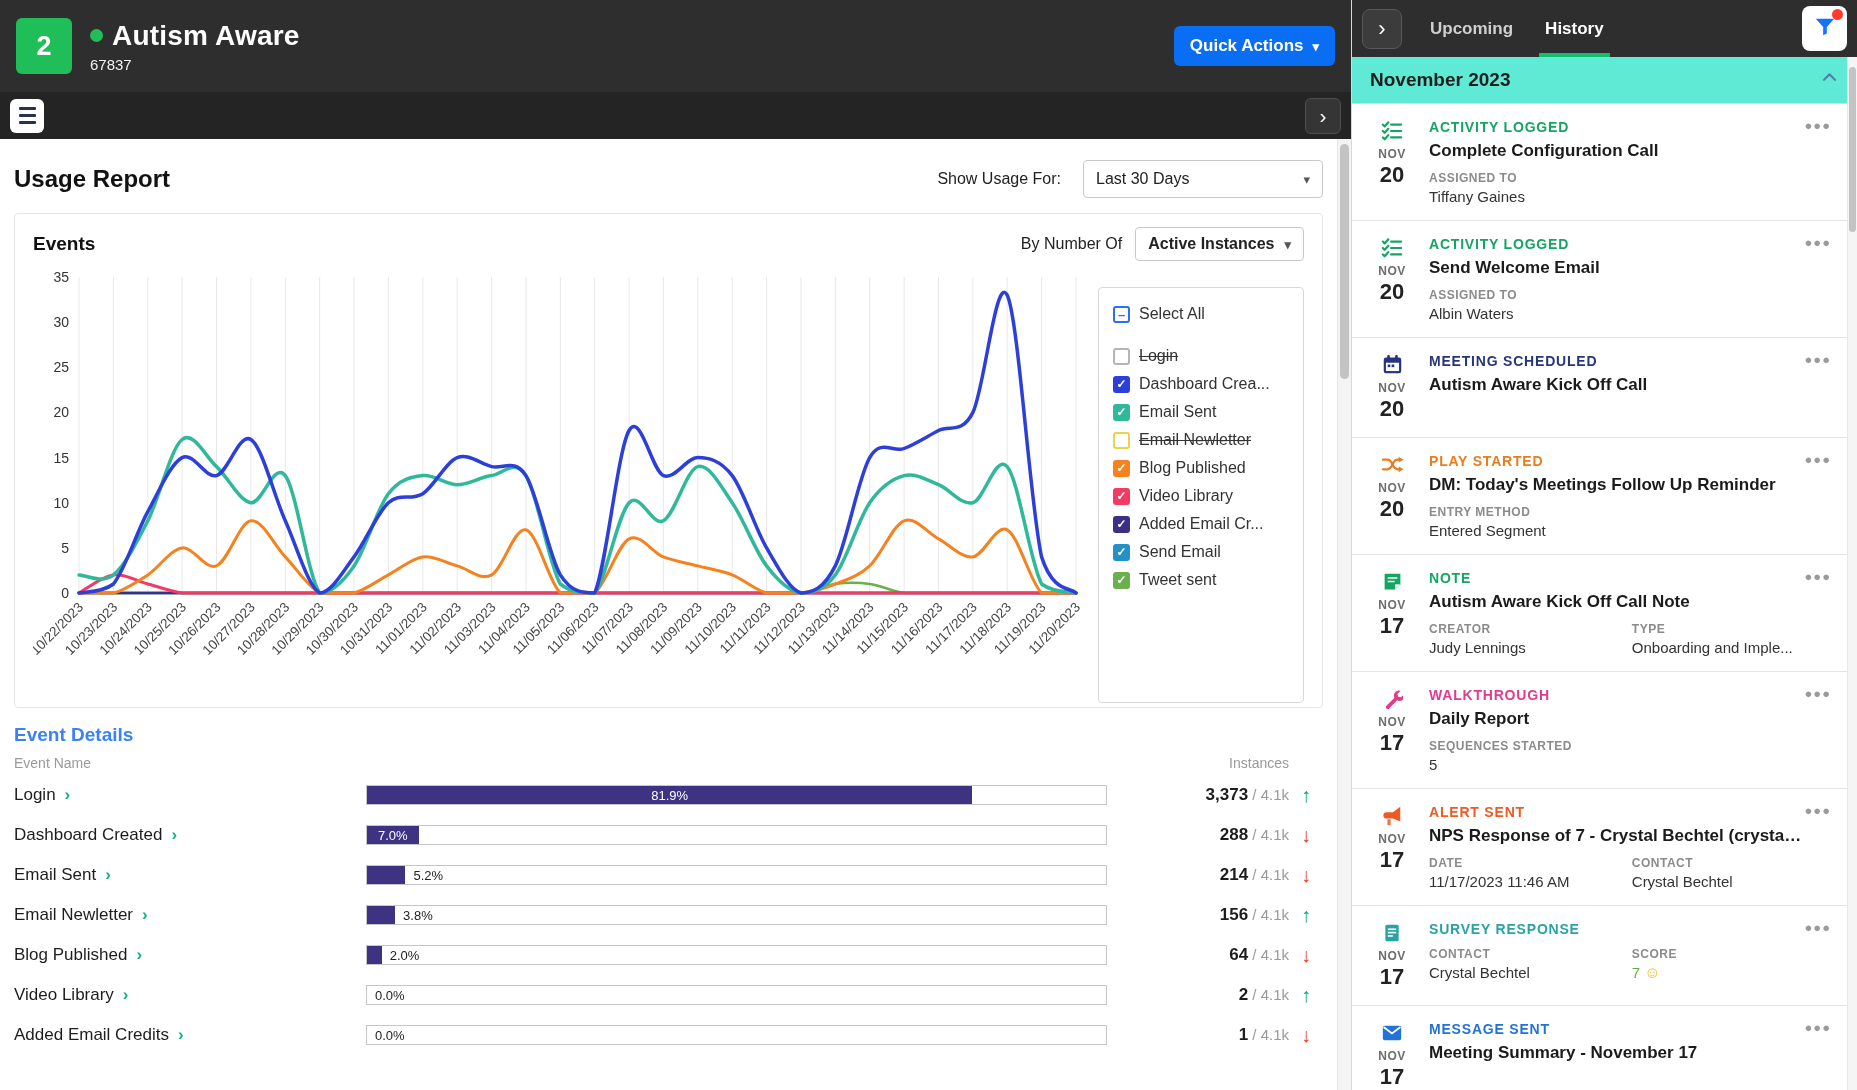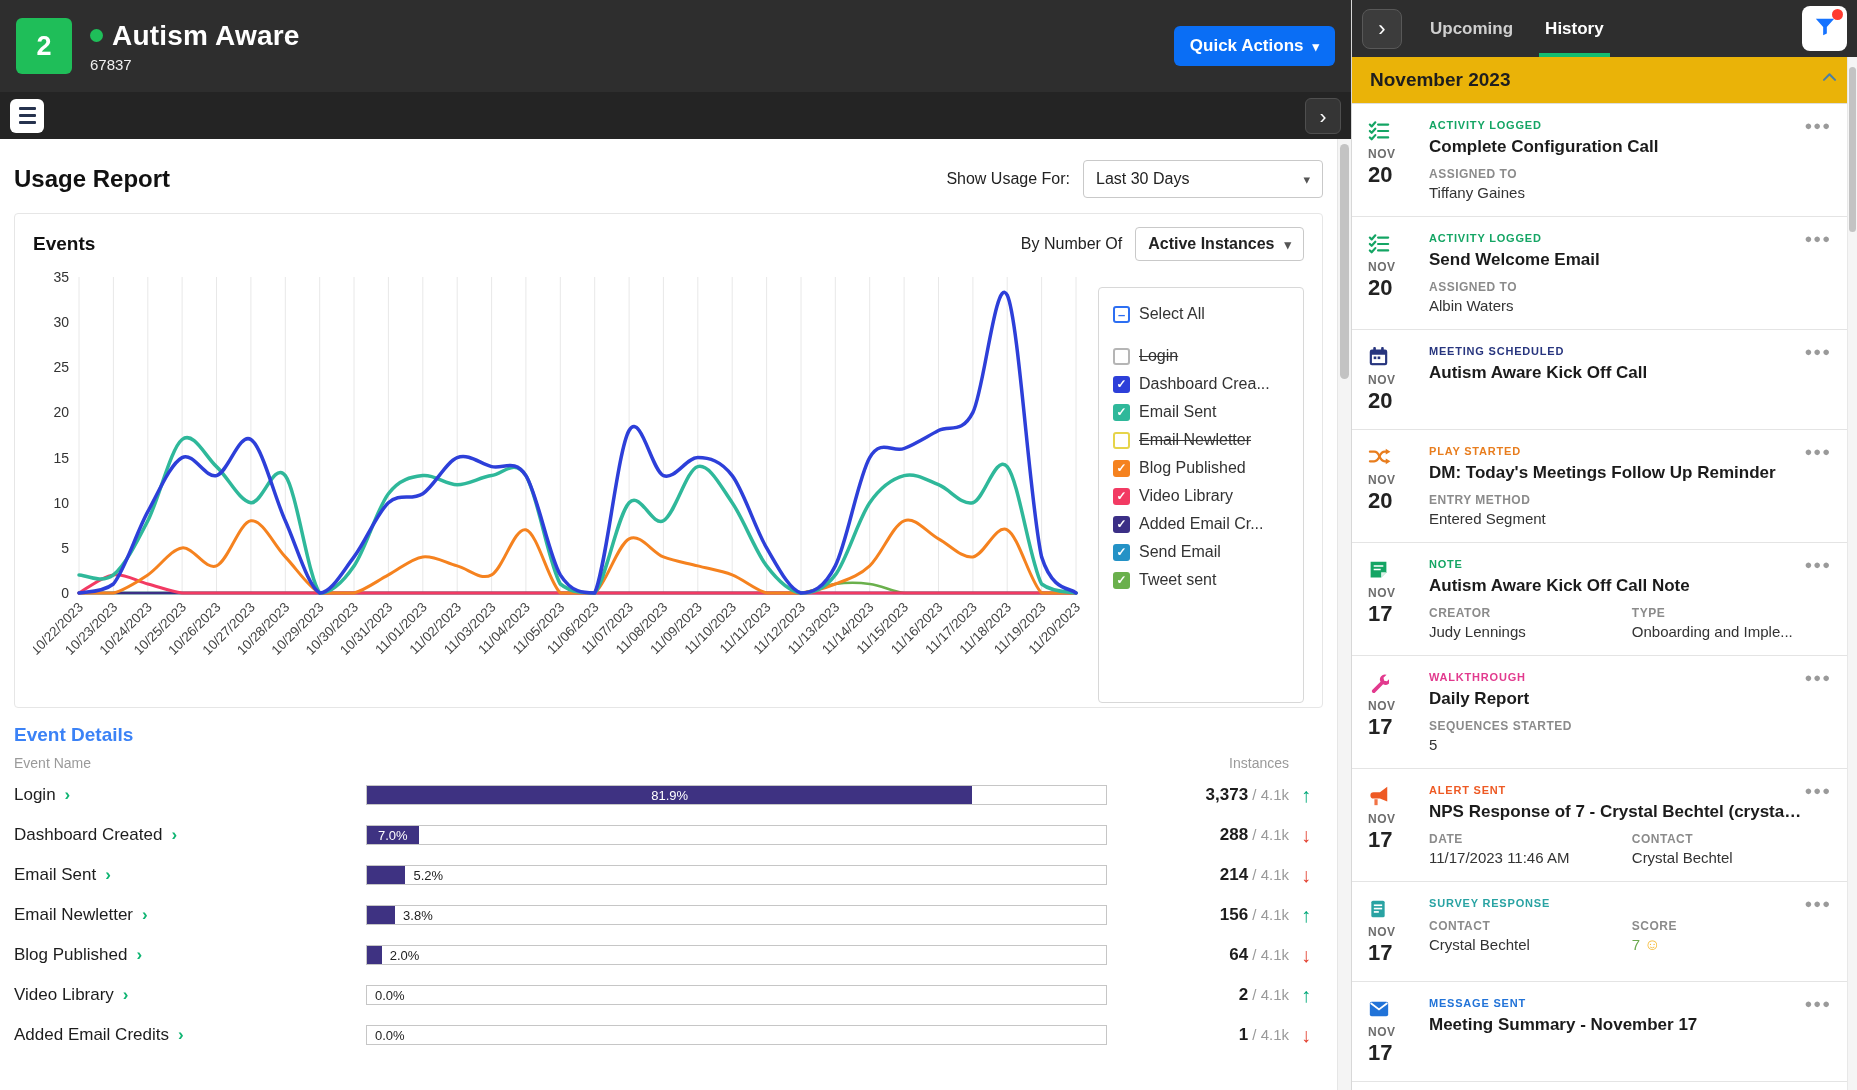--- a/index.html
+++ b/index.html
@@ -35,21 +35,21 @@
     border-radius:6px;color:#fff;font-size:21px;line-height:1;cursor:pointer;font-family:inherit}
 
   .main-body{flex:1;display:flex;min-height:0}
   .content{flex:1;background:#fff;padding:0 14px;min-width:0;overflow:hidden}
   .vscroll{width:14px;background:#f4f4f4;border-left:1px solid #e6e6e6;position:relative}
   .vscroll .thumb{position:absolute;left:2px;right:2px;top:5px;height:235px;border-radius:7px;background:#c3c3c3}
 
   .report-bar{display:flex;align-items:center;justify-content:space-between;margin:21px 0 15px}
   .report-bar h1{font-size:24px;color:#111}
   .report-controls{display:flex;align-items:center}
-  .ctl-label{font-size:16px;color:#222;margin-right:13px}
+  .ctl-label{font-size:16px;color:#222;margin-right:22px}
   .select{display:flex;align-items:center;justify-content:space-between;gap:10px;border:1px solid #c9c9c9;
     border-radius:4px;background:#fff;padding:0 12px;height:38px;font-size:16px;color:#222;cursor:pointer}
   .period-select{width:240px}
   .metric-select{height:34px;font-weight:bold}
   .select .caret{color:#555}
 
   .events-panel{border:1px solid #e6e6e6;border-radius:4px;padding:13px 18px 4px}
   .events-head{display:flex;align-items:center;justify-content:space-between}
   .events-head h2{font-size:19px;color:#111}
   .events-metric{display:flex;align-items:center}
@@ -90,30 +90,30 @@
     color:#fff;font-size:22px;line-height:1;cursor:pointer;font-family:inherit}
   .sb-tabs{display:flex;align-items:stretch;margin-left:12px}
   .sb-tab{padding:0 16px;display:flex;align-items:center;color:#cfcfcf;font-size:17px;font-weight:bold;
     position:relative;cursor:pointer}
   .sb-tab.active{color:#fff}
   .sb-tab.active::after{content:"";position:absolute;left:10px;right:10px;bottom:0;height:4px;background:#12bd70}
   .sb-filter{width:45px;height:45px;align-self:center;background:#fff;border:none;border-radius:8px;
     position:relative;display:flex;align-items:center;justify-content:center;cursor:pointer}
   .notif-dot{position:absolute;top:3px;right:4px;width:11px;height:11px;border-radius:50%;background:#ff3b30}
 
-  .sb-month{height:47px;background:#eab308;border-bottom:1px solid #dedede;display:flex;align-items:center;
+  .sb-month{height:47px;background:#5eead4;border-bottom:1px solid #dedede;display:flex;align-items:center;
     justify-content:space-between;padding:0 18px;font-size:19px;font-weight:bold;color:#1e1e1e;cursor:pointer;flex:0 0 auto}
   .sb-list{flex:1;overflow:hidden;padding-right:10px}
   .sb-card{display:flex;padding:15px 8px 15px 16px;border-bottom:1px solid #e4e4e4;position:relative}
-  .sb-date{width:48px;flex:0 0 auto;display:flex;flex-direction:column;align-items:flex-start}
+  .sb-date{width:48px;flex:0 0 auto;display:flex;flex-direction:column;align-items:center}
   .sb-icon{height:23px;display:flex;align-items:center}
   .sb-mon{font-size:12px;font-weight:bold;color:#6d6d6d;letter-spacing:.5px;margin-top:5px}
   .sb-day{font-size:22px;font-weight:bold;color:#222;margin-top:1px}
   .sb-main{flex:1;margin-left:13px;min-width:0}
-  .sb-type{font-size:11px;font-weight:bold;letter-spacing:.8px}
+  .sb-type{font-size:14px;font-weight:bold;letter-spacing:.8px}
   .sb-title{font-size:17px;font-weight:bold;color:#1b1b1b;margin-top:6px;white-space:nowrap;
     overflow:hidden;text-overflow:ellipsis;padding-right:34px}
   .sb-fields{display:flex;margin-top:10px}
   .sb-field{min-width:0}
   .sb-field:first-child{flex:0 0 48%}
   .sb-field:only-child{flex:1}
   .sb-field+.sb-field{flex:1;padding-left:6px}
   .sb-flabel{font-size:12px;font-weight:bold;color:#8b8b8b;letter-spacing:.5px}
   .sb-fvalue{font-size:15px;color:#333;margin-top:3px;white-space:nowrap;overflow:hidden;text-overflow:ellipsis}
   .sb-more{position:absolute;top:14px;right:16px;border:none;background:none;color:#9a9a9a;

